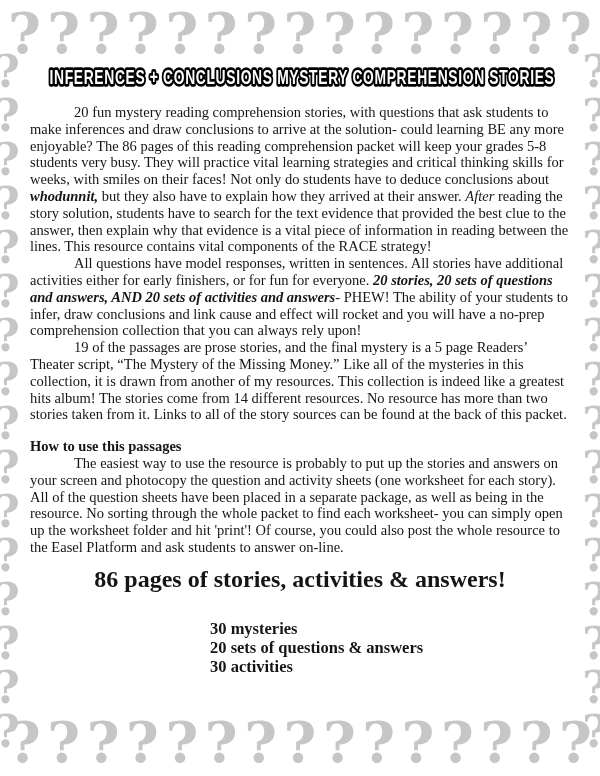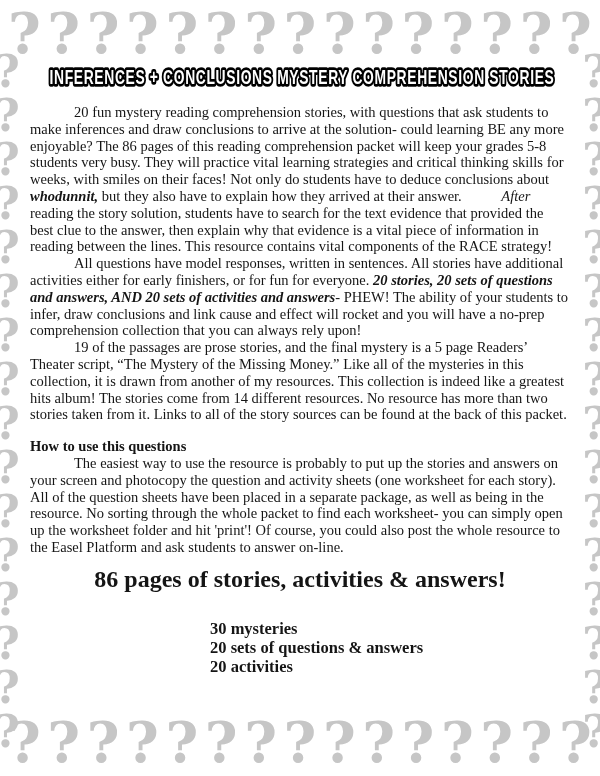--- a/index.html
+++ b/index.html
@@ -22,21 +22,21 @@
     font-family:"Liberation Sans",sans-serif;font-weight:bold;font-size:21px;
     letter-spacing:1px;fill:#ffffff;stroke:#000000;stroke-width:5.5px;
     paint-order:stroke;stroke-linejoin:round;
   }
   p.body{margin:0;font-size:14.5px;line-height:16.8px;text-indent:44px;}
   p.first{margin-top:8px;}
   .heading{margin:15px 0 0;font-size:14.5px;line-height:16.8px;font-weight:bold;}
   .banner{margin-top:11px;text-align:center;font-weight:bold;font-size:24px;line-height:24px;}
   .summary{margin:28px 0 0 180px;font-weight:bold;font-size:16.5px;line-height:19px;}
   b{font-weight:bold;font-style:italic;}
-  i{margin-left:36px;}
+  i{}
 </style>
 </head>
 <body>
 
 <div class="page">
 
   <div class="border-row border-top" id="border-top">
       <span class="qm" style="font-size: 56px; color: rgb(198, 198, 198);">?</span>
       <span class="qm" style="font-size: 56px; color: rgb(198, 198, 198);">?</span>
       <span class="qm" style="font-size: 56px; color: rgb(198, 198, 198);">?</span>
@@ -112,26 +112,26 @@
     <svg class="title-svg" width="544" height="40" viewBox="0 0 544 40">
       <text class="title-text" x="272" y="28" text-anchor="middle" textLength="505" lengthAdjust="spacingAndGlyphs">INFERENCES + CONCLUSIONS MYSTERY COMPREHENSION STORIES</text>
     </svg>
 
     <p class="body first"><span>20 fun mystery reading comprehension stories, with questions that ask students to make inferences and draw conclusions to arrive at the solution- could learning BE any more enjoyable? The 86 pages of this reading comprehension packet will keep your grades 5-8 students very busy. They will practice vital learning strategies and critical thinking skills for weeks, with smiles on their faces! Not only do students have to deduce conclusions about </span><b>whodunnit,</b><span> but they also have to explain how they arrived at their answer. </span><i>After</i><span> reading the story solution, students have to search for the text evidence that provided the best clue to the answer, then explain why that evidence is a vital piece of information in reading between the lines. This resource contains vital components of the RACE strategy!</span></p>
 
     <p class="body"><span>All questions have model responses, written in sentences. All stories have additional activities either for early finishers, or for fun for everyone. </span><b>20 stories, 20 sets of questions and answers, AND 20 sets of activities and answers</b><span>- PHEW! The ability of your students to infer, draw conclusions and link cause and effect will rocket and you will have a no-prep comprehension collection that you can always rely upon!</span></p>
 
     <p class="body"><span>19 of the passages are prose stories, and the final mystery is a 5 page Readers’ Theater script, “The Mystery of the Missing Money.” Like all of the mysteries in this collection, it is drawn from another of my resources. This collection is indeed like a greatest hits album! The stories come from 14 different resources. No resource has more than two stories taken from it. Links to all of the story sources can be found at the back of this packet.</span></p>
 
-    <p class="heading">How to use this questions</p>
+    <p class="heading">How to use this passages</p>
 
     <p class="body"><span>The easiest way to use the resource is probably to put up the stories and answers on your screen and photocopy the question and activity sheets (one worksheet for each story). All of the question sheets have been placed in a separate package, as well as being in the resource. No sorting through the whole packet to find each worksheet- you can simply open up the worksheet folder and hit 'print'! Of course, you could also post the whole resource to the Easel Platform and ask students to answer on-line.</span></p>
 
     <div class="banner">86 pages of stories, activities &amp; answers!</div>
 
     <div class="summary">
       <div>30 mysteries</div>
       <div>20 sets of questions &amp; answers</div>
-      <div>20 activities</div>
+      <div>30 activities</div>
     </div>
 
   </div>
 </div>
 
 </body></html>

